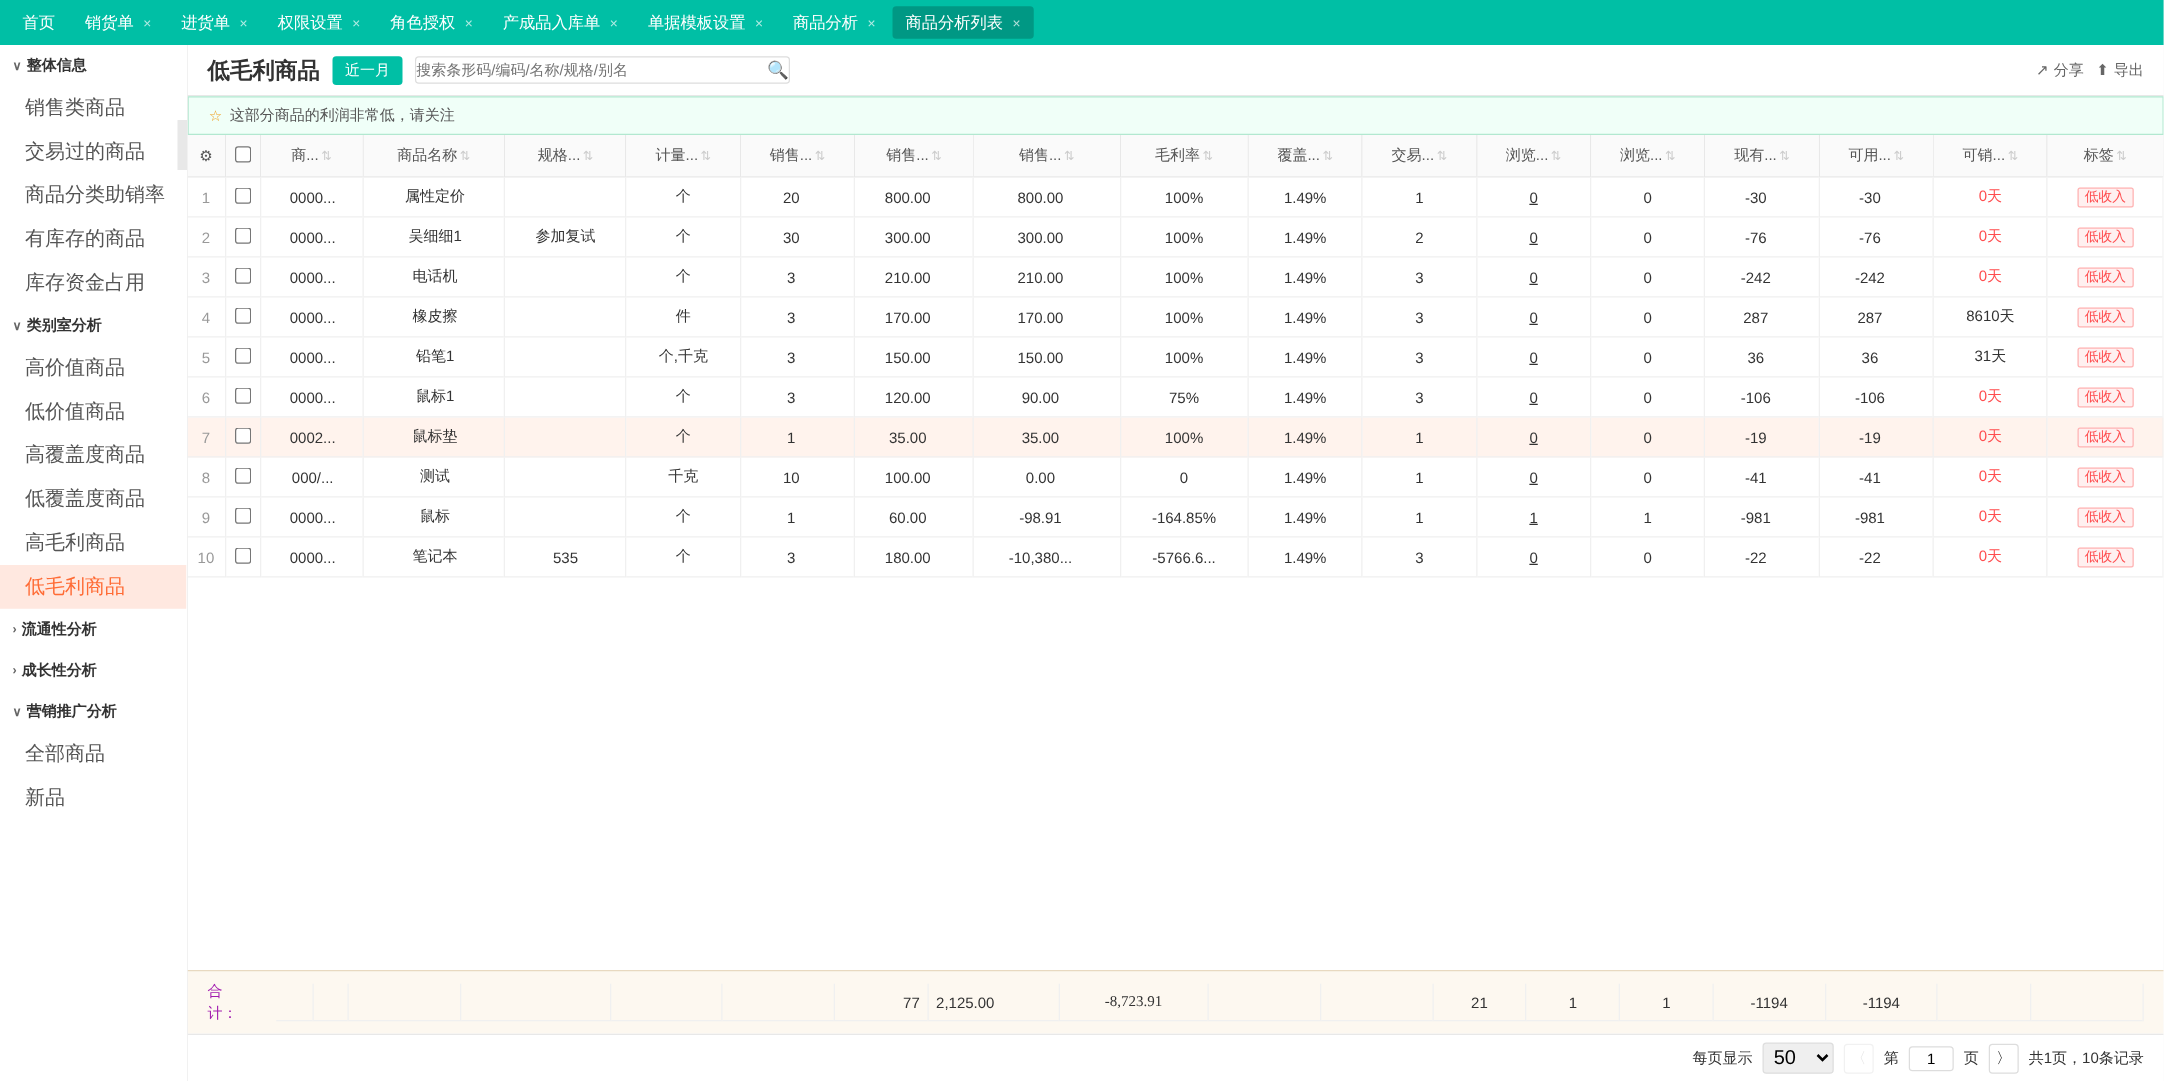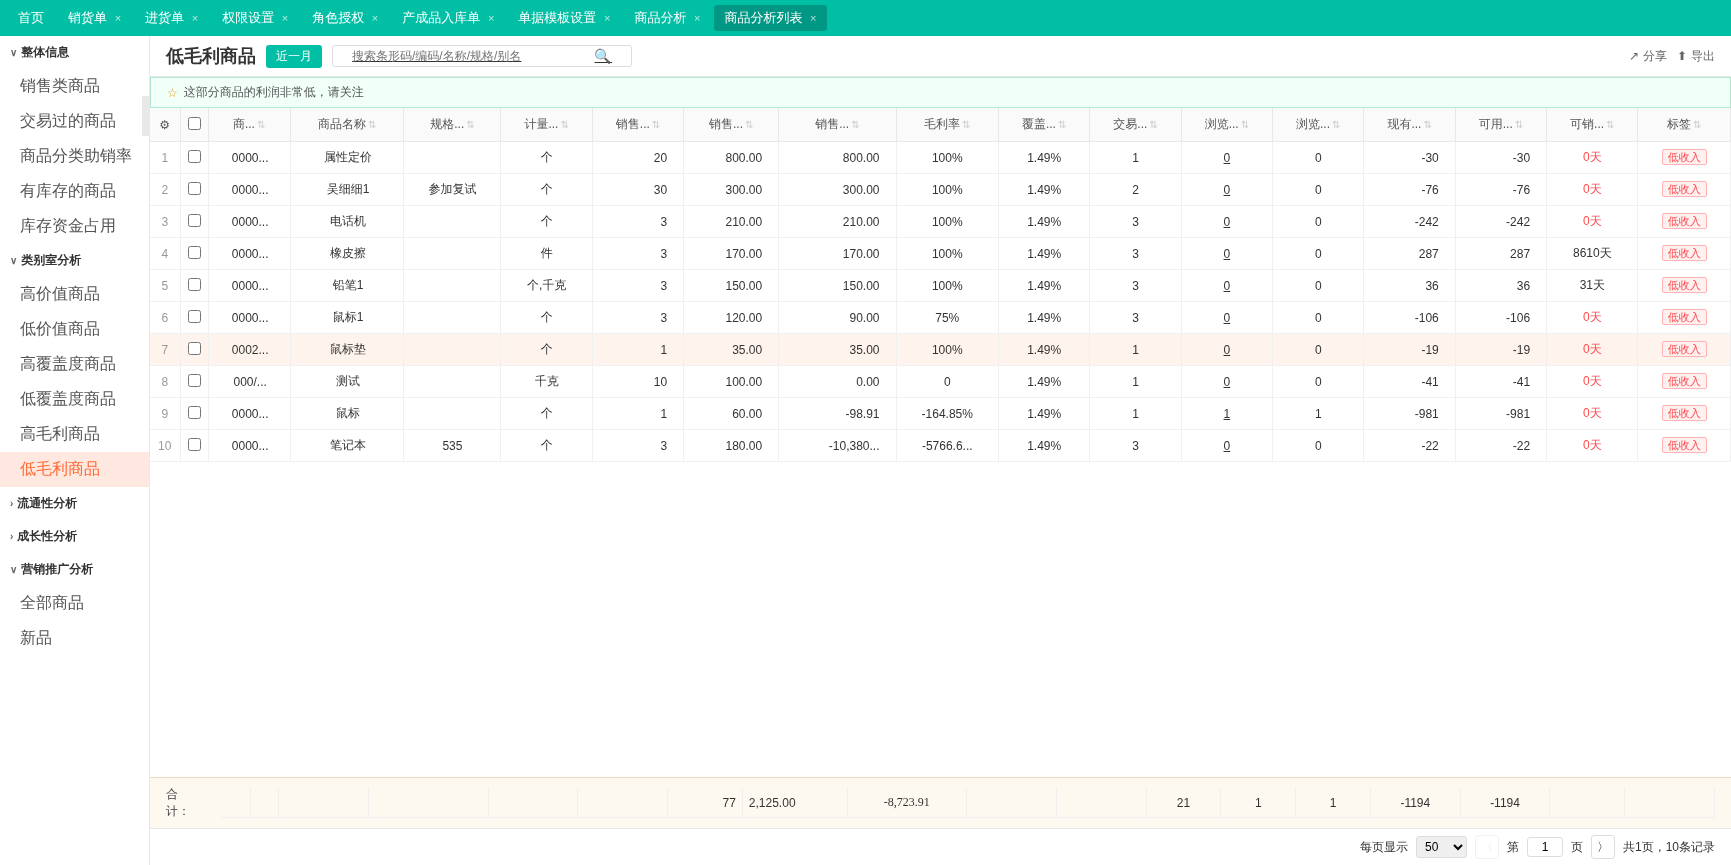--- a/index.html
+++ b/index.html
@@ -104,24 +104,23 @@
       padding: 3px 10px;
       border-radius: 3px;
       cursor: pointer;
       font-size: 12px;
     }
     .search-box {
       display: flex;
       align-items: center;
       border: 1px solid #ddd;
       border-radius: 3px;
-      padding: 2px 19px;
+      padding: 2px 0;
       flex: 1;
       max-width: 300px;
-      text-decoration: underline;
     }
     .search-box input {
       border: none;
       outline: none;
       font-size: 12px;
       width: 100%;
       color: #999;
     }
     .search-icon { color: #999; font-size: 14px; }
     .header-actions {
@@ -191,52 +190,52 @@
       white-space: nowrap;
     }
     .tag-badge {
       background: #fff0f0;
       color: #ff4d4f;
       border: 1px solid #ffb3b3;
       border-radius: 2px;
       padding: 1px 5px;
       font-size: 11px;
     }
-    td.num-col { text-align: right; padding-right: 16px; }
+    td.num-col { text-align: center; padding-right: 16px; }
     td.left-col { text-align: center; padding-left: 8px; }
 
     
     .footer-total {
       background: #fdf8f0;
       border-top: 1px solid #e8d9c0;
       padding: 8px 16px;
       display: flex;
       align-items: center;
       font-size: 12px;
       flex-shrink: 0;
     }
-    .footer-total .label { color: #404040; margin-right: 20px; }
+    .footer-total .label { color: #a21caf; margin-right: 20px; }
 
     
     .pagination-bar {
       display: flex;
       align-items: center;
       justify-content: flex-end;
       padding: 6px 16px;
       border-top: 1px solid #e8e8e8;
       gap: 8px;
       font-size: 12px;
       flex-shrink: 0;
       background: #fff;
     }
     .pagination-bar select {
       border: 1px solid #ddd;
       border-radius: 3px;
       padding: 2px 4px;
-      font-size: 12px;
+      font-size: 16px;
     }
     .page-btn {
       border: 1px solid #ddd;
       background: #fff;
       width: 24px;
       height: 24px;
       cursor: pointer;
       border-radius: 3px;
       font-size: 12px;
       display: flex;

